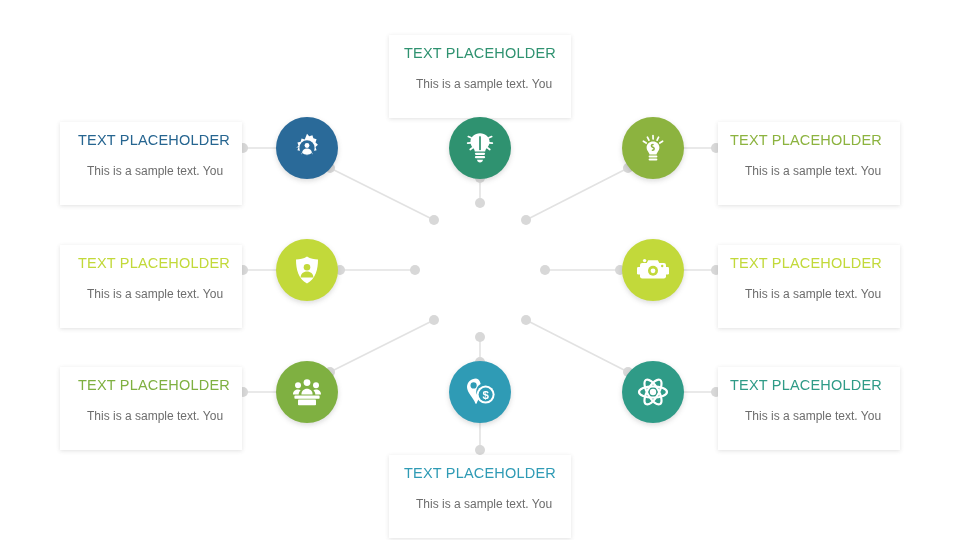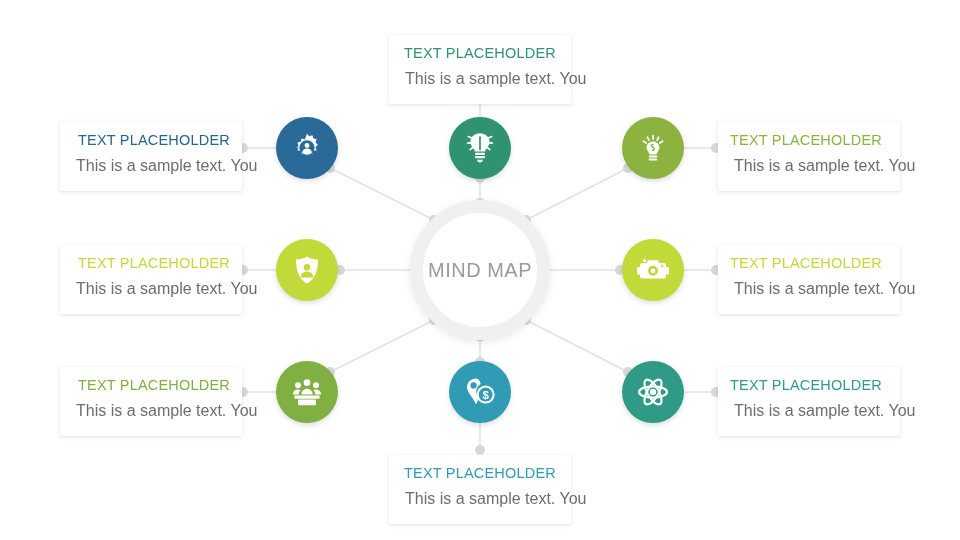--- a/index.html
+++ b/index.html
@@ -84,23 +84,23 @@
   }
   .card-title {
     font-size: 14.5px;
     font-weight: normal;
     letter-spacing: 0.2px;
     margin: 0 0 7px 0;
     line-height: 1.15;
     white-space: nowrap;
   }
   .card-body {
-    font-size: 16px;
+    font-size: 12px;
     color: #6d6d6d;
-    margin: 4px;
+    margin: 15px;
     line-height: 1.2;
     white-space: nowrap;
   }
   .card.align-right { text-align: right; }
   .card.align-left  { text-align: left; }
   .card.align-center{ text-align: center; }
 </style>
 </head>
 <body>
 
@@ -158,23 +158,20 @@
       <circle cx="480" cy="92" r="5" fill="#d8d8d8"></circle>
       <circle cx="716" cy="148" r="5" fill="#d8d8d8"></circle>
       <circle cx="243" cy="270" r="5" fill="#d8d8d8"></circle>
       <circle cx="716" cy="270" r="5" fill="#d8d8d8"></circle>
       <circle cx="243" cy="392" r="5" fill="#d8d8d8"></circle>
       <circle cx="480" cy="450" r="5" fill="#d8d8d8"></circle>
       <circle cx="716" cy="392" r="5" fill="#d8d8d8"></circle>
     </g>
   </svg>
 
-  <div class="hub" style="border-color: rgb(240, 240, 240);">
-    <span class="hub-label" style="color: rgb(154, 154, 154);">MIND MAP</span>
-  </div>
 
   <div class="node" style="left: 276px; top: 117px; background: rgb(42, 106, 153);">
     <svg width="34" height="34" viewBox="0 0 32 32" fill="#ffffff">
       <path d="M16 2.6l2.1 2.3 3-1 .9 3 3 .9-1 3 2.3 2.1-2.3 2.1 1 3-3 .9-.9 3-3-1-2.1 2.3-2.1-2.3-3 1-.9-3-3-.9 1-3L5.7 16 8 13.9l-1-3 3-.9.9-3 3 1L16 2.6z"></path>
       <circle cx="16" cy="16" r="7.2" fill="#2a6a99"></circle>
       <circle cx="16" cy="13.6" r="2.3" fill="#ffffff"></circle>
       <path d="M11.4 20.6c0-2.6 2-4.2 4.6-4.2s4.6 1.6 4.6 4.2a7.2 7.2 0 01-9.2 0z" fill="#ffffff"></path>
     </svg>
   </div>
   <div class="card align-right" style="left:60px; top:122px;">

